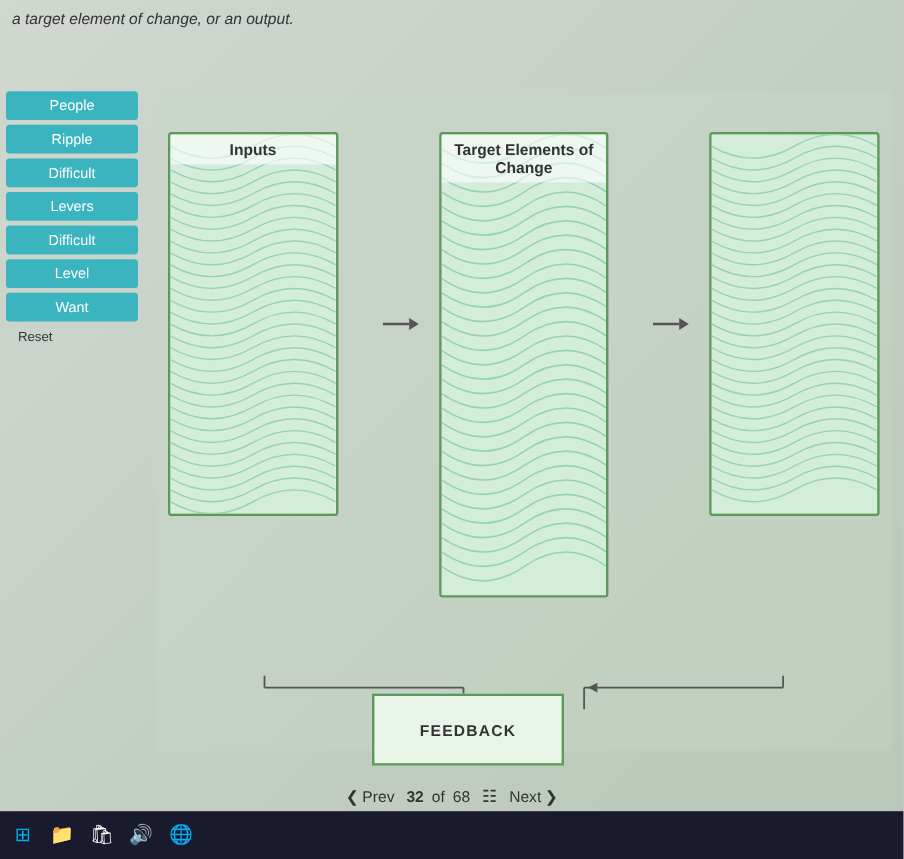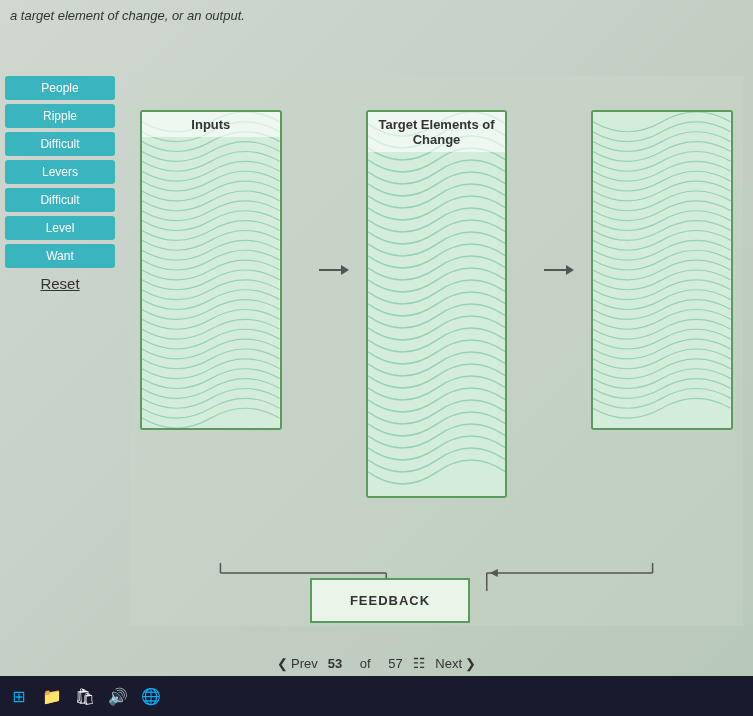--- a/index.html
+++ b/index.html
@@ -48,25 +48,24 @@
       cursor: pointer;
       width: 110px;
       text-align: center;
       border-radius: 3px;
     }
 
     .reset-btn {
       background: none;
       color: #333;
       border: none;
-      font-size: 15px;
+      font-size: 11px;
       cursor: pointer;
       padding: 3px 10px;
-      text-align: center;
-      text-decoration: underline;
+      text-align: left;
     }
 
     
     .diagram-area {
       position: absolute;
       top: 76px;
       left: 130px;
       right: 10px;
       bottom: 90px;
       background: rgba(200, 215, 200, 0.4);
@@ -121,21 +120,21 @@
       position: relative;
       z-index: 2;
     }
 
     
     .feedback-box {
       position: absolute;
       bottom: 10px;
       left: 155px;
       width: 160px;
-      height: 45px;
+      height: 60px;
       border: 2px solid #5a9a5a;
       background: #e8f5e8;
       display: flex;
       align-items: center;
       justify-content: center;
       font-size: 13px;
       font-weight: bold;
       color: #333;
       letter-spacing: 1px;
     }
@@ -390,23 +389,23 @@
       </div>
     </div>
   </div>
 
   <div class="bottom-nav">
     <button class="nav-btn">
       <span>❮</span>
       <span>Prev</span>
     </button>
     <span class="page-info">
-      <span class="page-num">53</span>
-      <span style="margin:0 14px;">of</span>
-      <span>57</span>
+      <span class="page-num">32</span>
+      <span style="margin:0 3px;">of</span>
+      <span>68</span>
     </span>
     <span class="grid-icon">​☷</span>
     <button class="nav-btn">
       <span>Next</span>
       <span>❯</span>
     </button>
   </div>
 
   <div class="taskbar">
     <div class="taskbar-icon windows">⊞</div>

